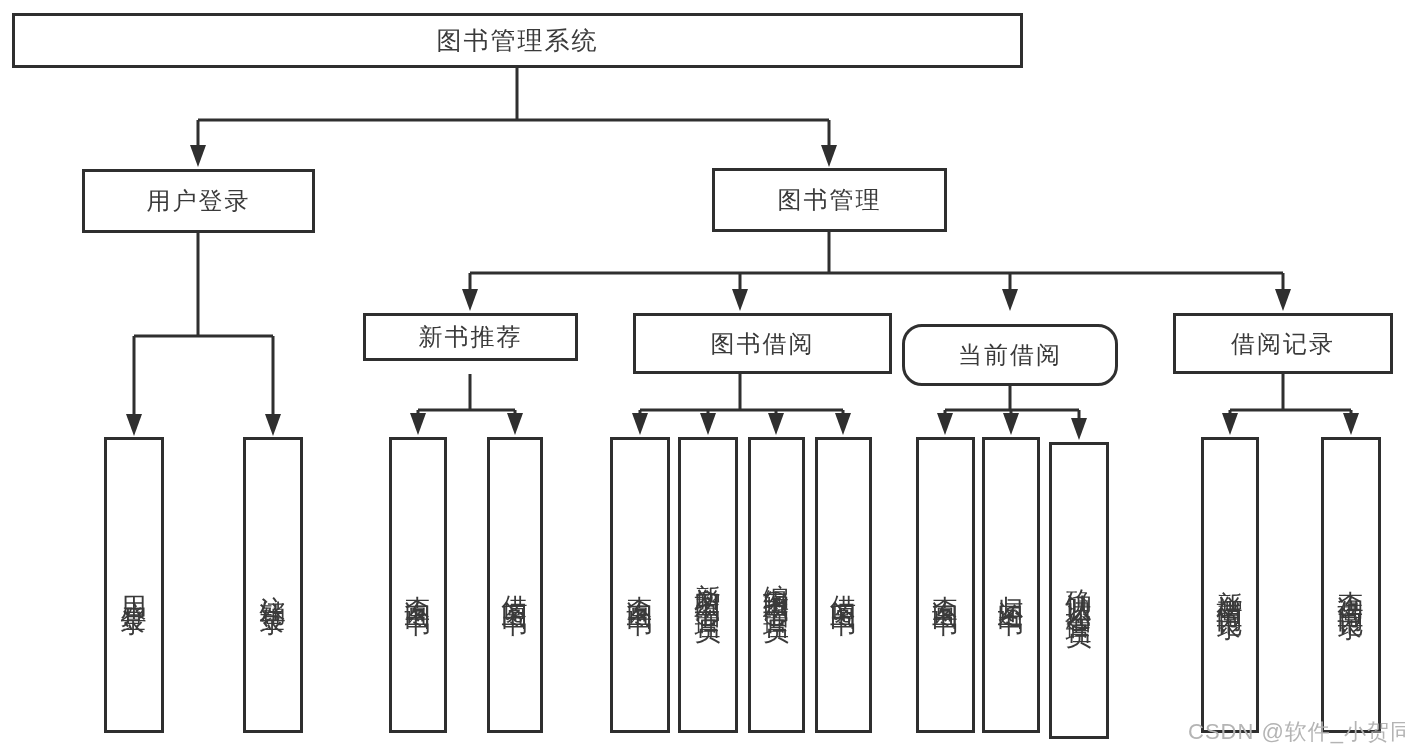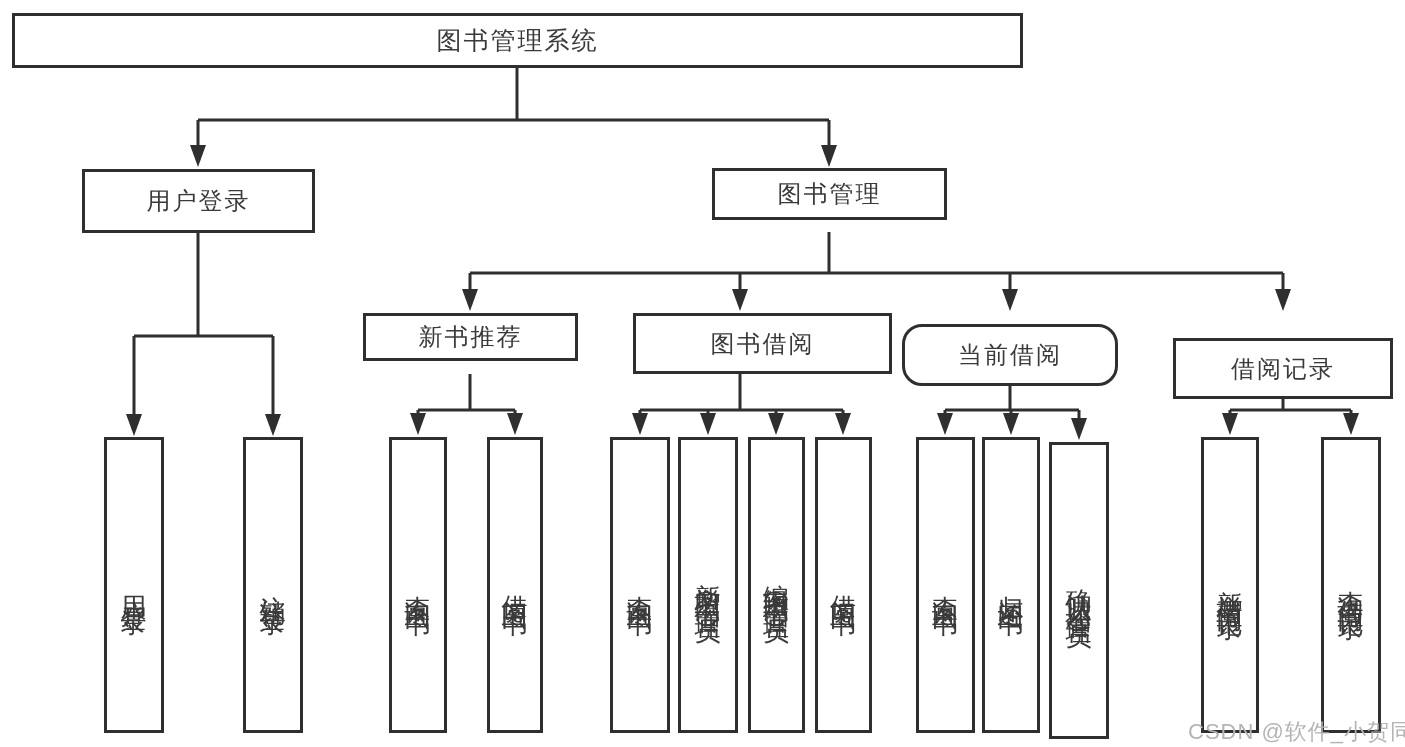--- a/index.html
+++ b/index.html
@@ -8,25 +8,25 @@
     font-family:"Liberation Sans","DejaVu Sans",sans-serif;color:#3a3a3a;
   }
   .stage svg{position:absolute;left:0;top:0;z-index:1;}
   .box{
     position:absolute;z-index:2;box-sizing:border-box;background:#ffffff;
     border:3px solid #2f2f2f;display:flex;align-items:center;justify-content:center;
     font-size:24px;letter-spacing:2px;color:#3a3a3a;white-space:nowrap;
   }
   .root{left:12px;top:13px;width:1011px;height:55px;font-size:25px;}
   .lvl2-login{left:82px;top:169px;width:233px;height:64px;}
-  .lvl2-mgmt{left:712px;top:168px;width:235px;height:52px;}
+  .lvl2-mgmt{left:712px;top:168px;width:235px;height:64px;}
   .grp-nb{left:363px;top:313px;width:215px;height:48px;}
   .grp-bb{left:633px;top:313px;width:259px;height:61px;}
   .grp-cb{left:902px;top:324px;width:216px;height:62px;border-radius:20px;}
-  .grp-br{left:1173px;top:313px;width:220px;height:61px;margin-top:25px;}
+  .grp-br{left:1173px;top:313px;width:220px;height:61px;}
   .vbox{
     position:absolute;z-index:2;box-sizing:border-box;background:#ffffff;
     border:3px solid #2f2f2f;display:flex;align-items:center;justify-content:center;
     top:437px;height:296px;
   }
   .vbox span{
     writing-mode:vertical-rl;text-orientation:mixed;
     font-size:26px;letter-spacing:5px;color:#3a3a3a;line-height:1;
   }
   .v1{left:104px;width:60px;}

